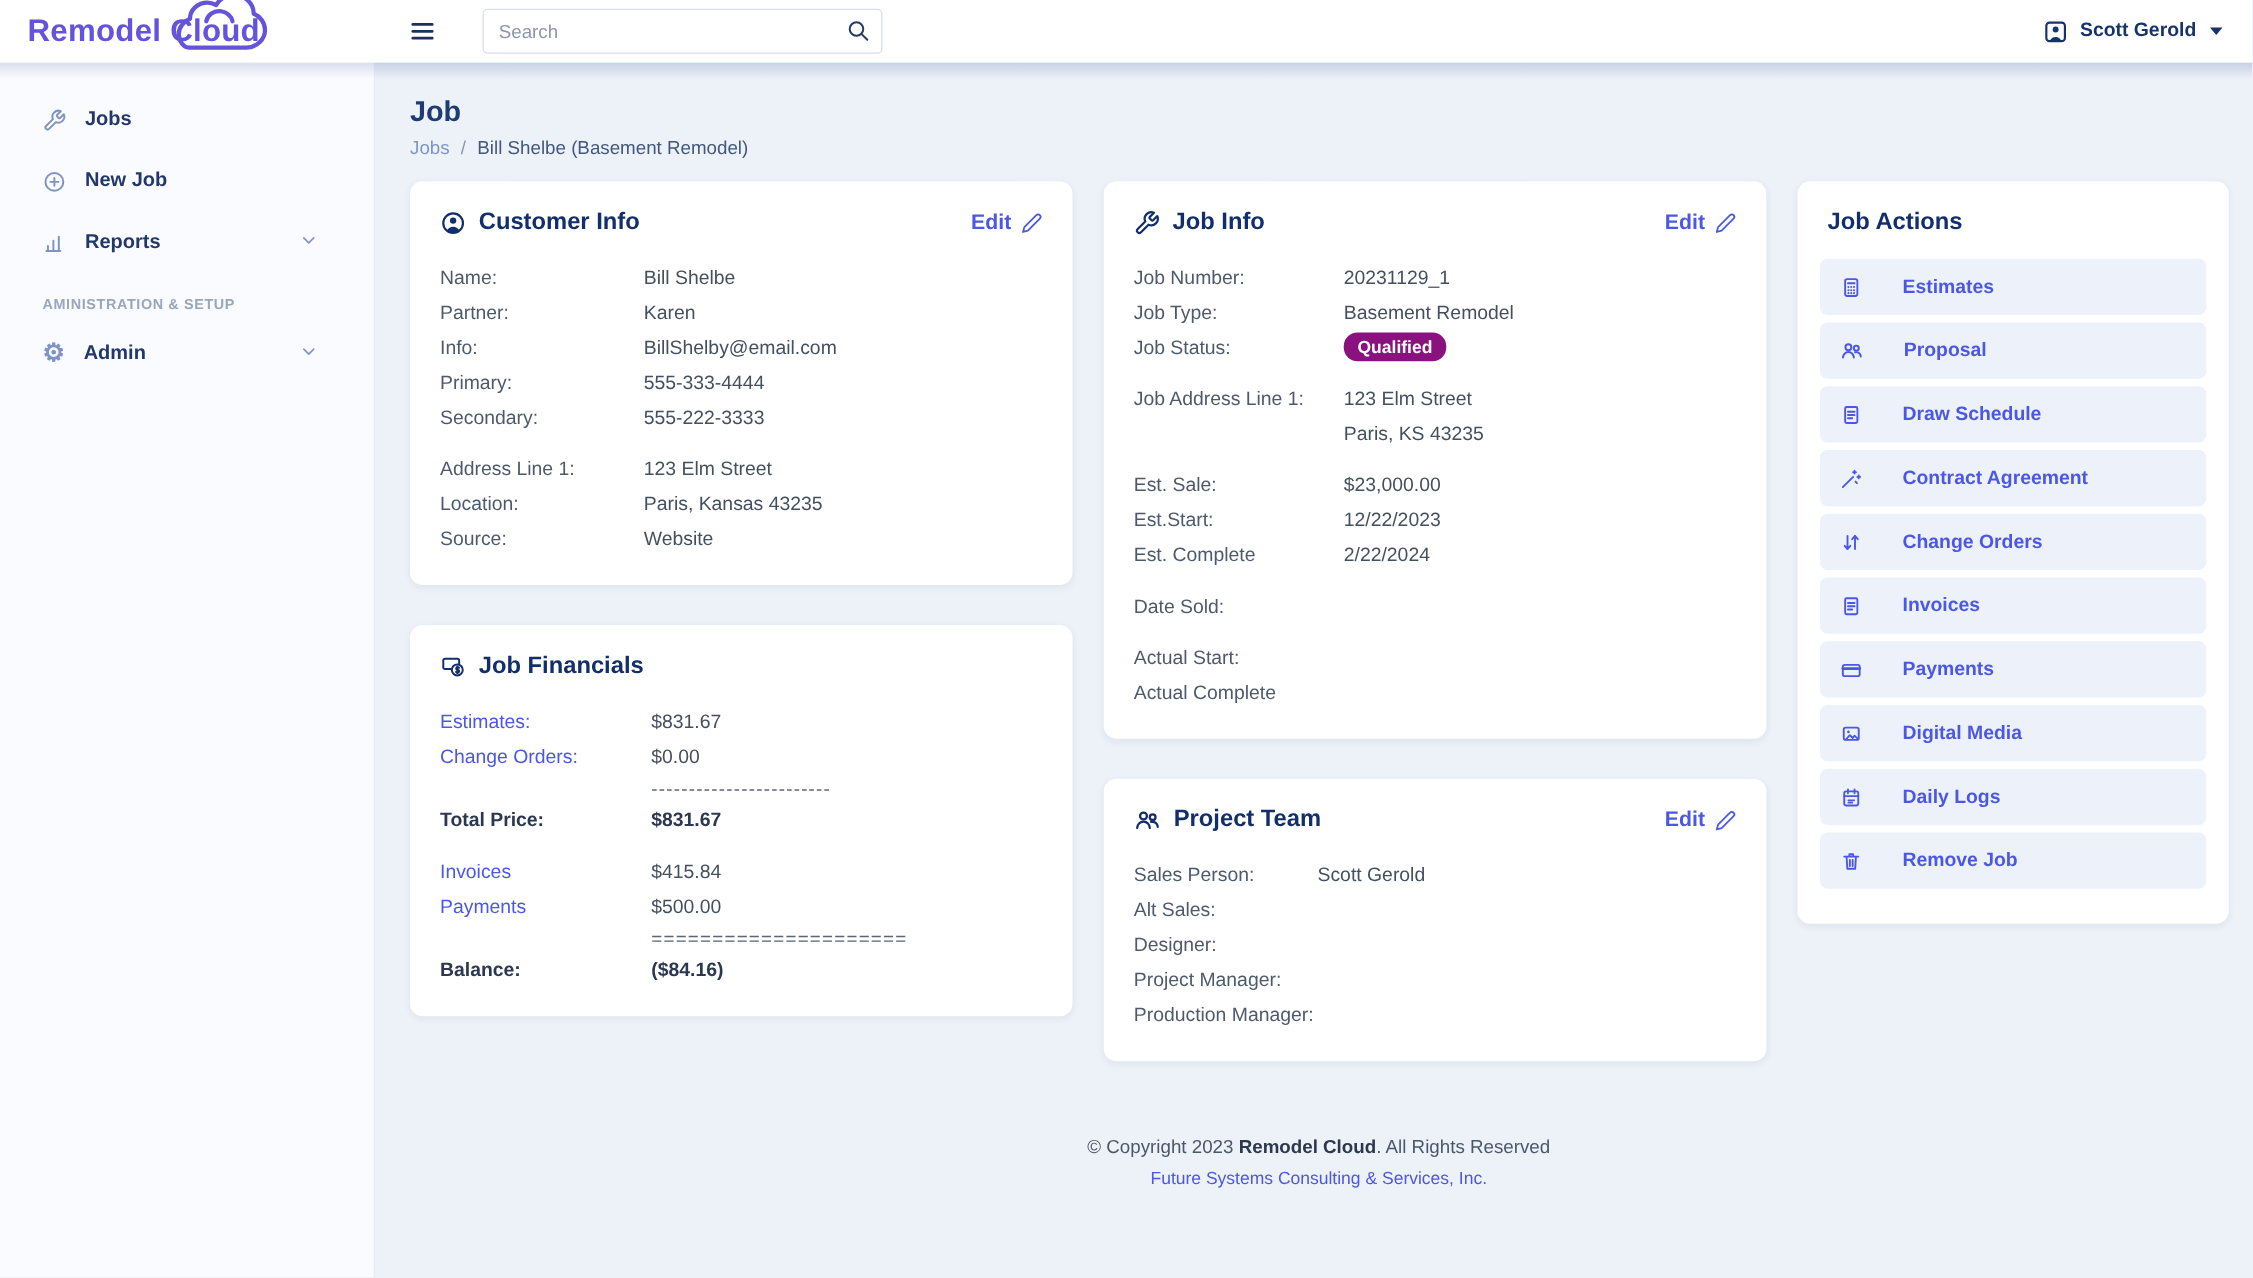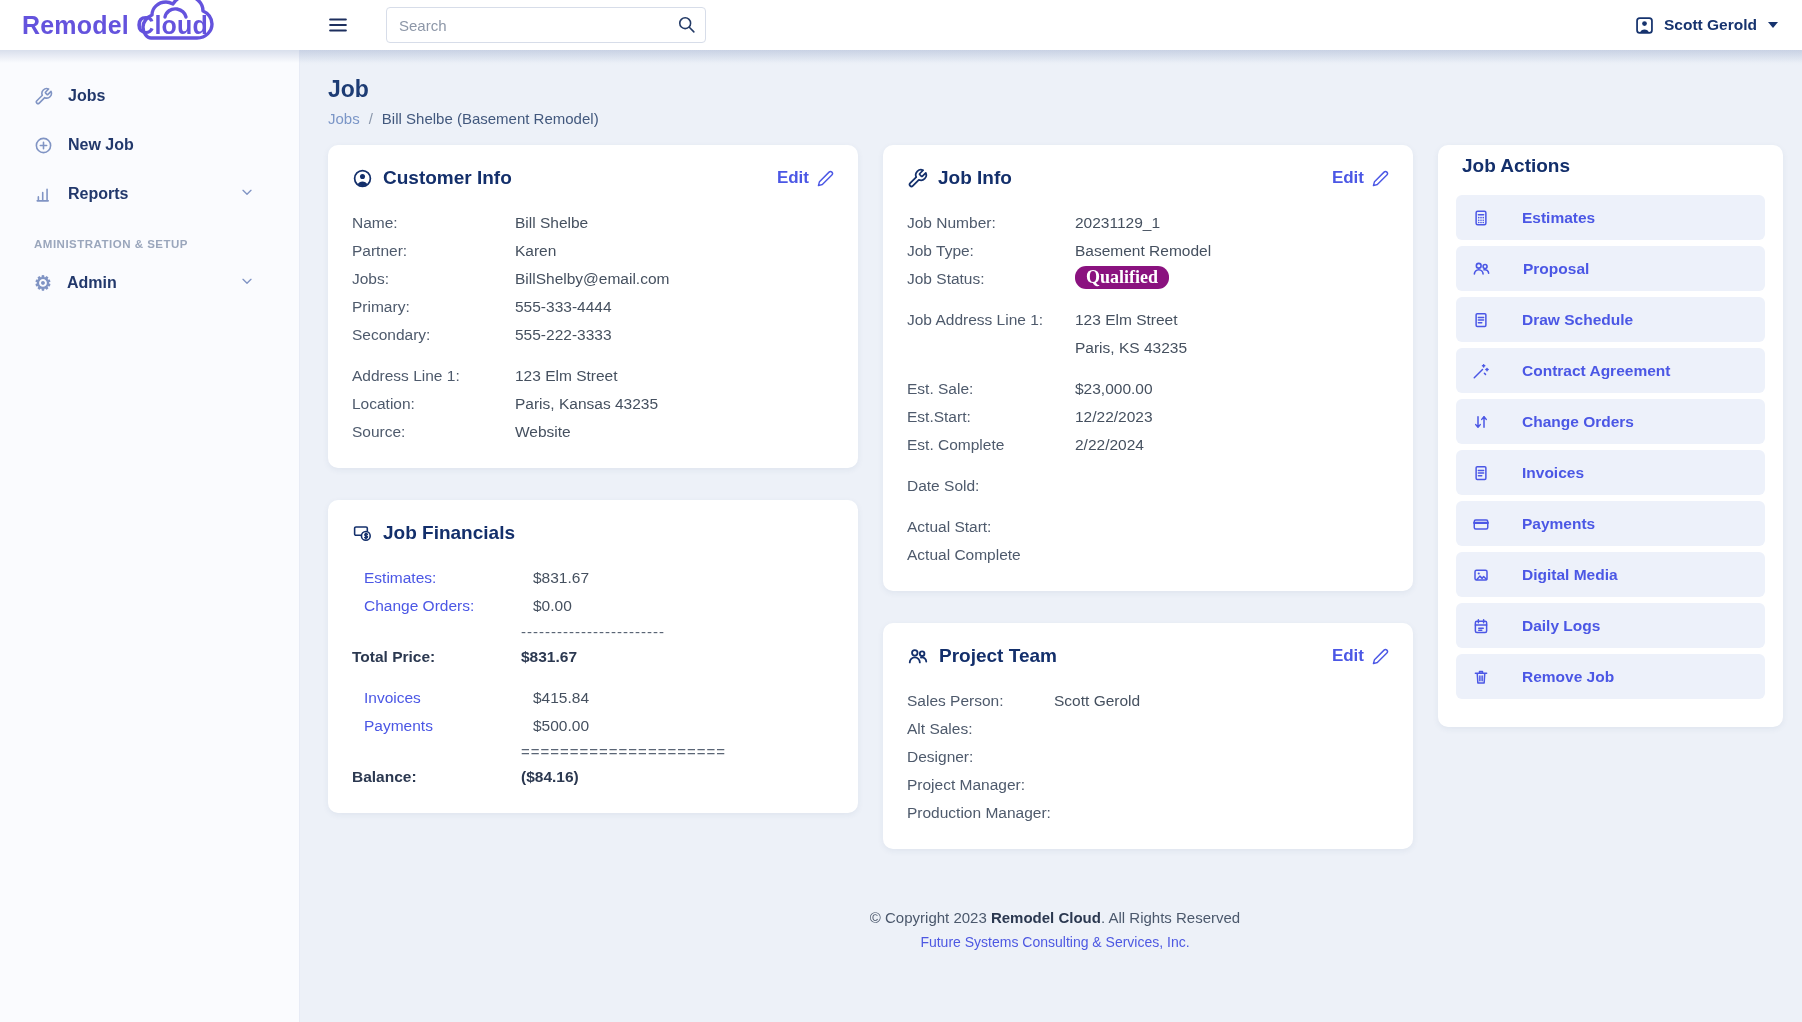--- a/index.html
+++ b/index.html
@@ -54,26 +54,26 @@
   .card-title .ic { color: #132f6b; }
   .edit-btn { margin-left: auto; display: flex; align-items: center; gap: 8px; color: #4b57e5; font-size: 17px; font-weight: 600; cursor: pointer; }
 
   .frow { display: flex; font-size: 15.5px; line-height: 28px; }
   .frow .lbl { width: 163px; flex-shrink: 0; color: #4e5a6c; }
   .frow .val { color: #45505f; }
   .gap-top { margin-top: 13px; }
   .job-card .lbl { width: 168px; }
   .team-card .lbl { width: 147px; }
   .fin-card .lbl { width: 169px; }
-  .lbl-link { color: #4b57e5 !important; cursor: pointer; margin-left: 12px; }
+  .lbl-link { color: #4b57e5 !important; cursor: pointer; }
   .bold-row .lbl, .bold-row .val { font-weight: 700; color: #2b3850 !important; }
   .sep-row { margin-left: 169px; color: #5a6575; font-size: 15px; line-height: 23px; letter-spacing: 1px; }
-  .badge { display: inline-block; background: #8a127f; color: #fff; font-size: 18px; font-weight: 700; line-height: 17px; padding: 3px 11px; border-radius: 11px; vertical-align: 1px; font-family: Liberation Serif, serif; }
-
-  .actions-card { background: #fff; border-radius: 10px; box-shadow: 0 2px 6px rgba(45,65,120,.07); padding: 8px 18px 22px; }
+  .badge { display: inline-block; background: #8a127f; color: #fff; font-size: 14px; font-weight: 700; line-height: 17px; padding: 3px 11px; border-radius: 11px; vertical-align: 1px; }
+
+  .actions-card { background: #fff; border-radius: 10px; box-shadow: 0 2px 6px rgba(45,65,120,.07); padding: 20px 18px 22px; }
   .actions-title { font-size: 19px; font-weight: 700; color: #132f6b; margin: 2px 0 18px 6px; }
   .action-item { display: flex; align-items: center; gap: 32px; height: 45px; background: #edf1fa; border-radius: 6px; margin-bottom: 6px; padding: 0 16px; color: #4b57e5; font-size: 15.5px; font-weight: 600; cursor: pointer; }
 
   .footer { margin-top: 28px; text-align: center; }
   .footer-line1 { font-size: 15px; color: #4b586c; }
   .footer-line1 b { color: #2b3850; }
   .footer-link { display: inline-block; margin-top: 8px; font-size: 14px; color: #4d58e2; cursor: pointer; text-decoration: none; }
 </style>
 </head>
 <body>
@@ -185,21 +185,21 @@
         </div>
         <div class="frow">
             <span class="lbl">Name:</span>
             <span class="val">Bill Shelbe</span>
           </div>
         <div class="frow">
             <span class="lbl">Partner:</span>
             <span class="val">Karen</span>
           </div>
         <div class="frow">
-            <span class="lbl">Jobs:</span>
+            <span class="lbl">Info:</span>
             <span class="val">BillShelby@email.com</span>
           </div>
         <div class="frow">
             <span class="lbl">Primary:</span>
             <span class="val">555-333-4444</span>
           </div>
         <div class="frow">
             <span class="lbl">Secondary:</span>
             <span class="val">555-222-3333</span>
           </div>

